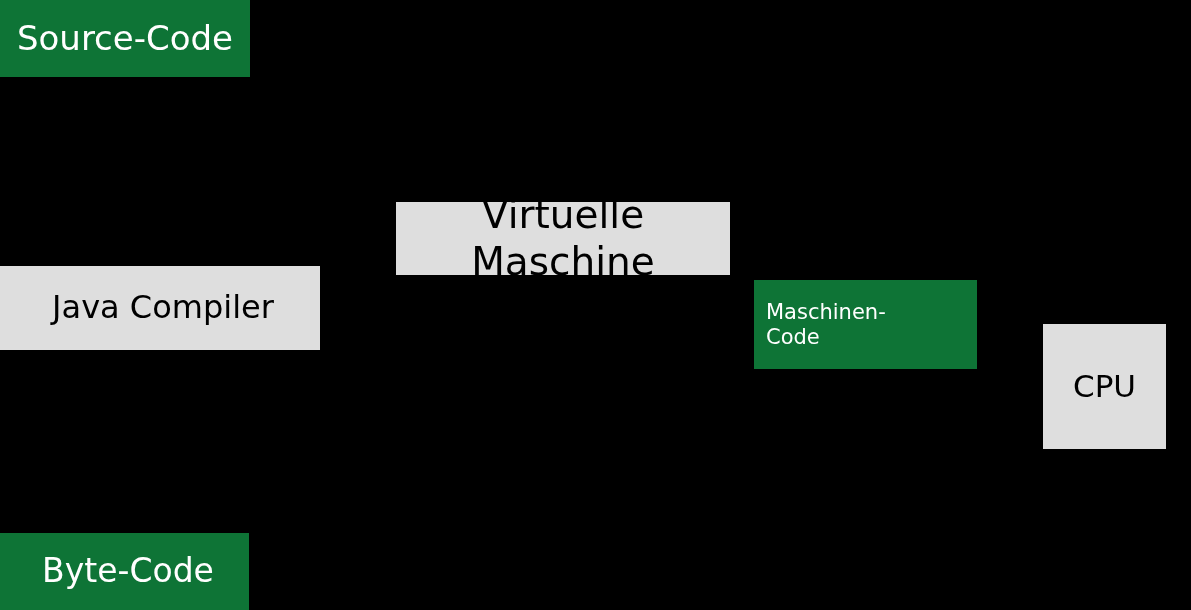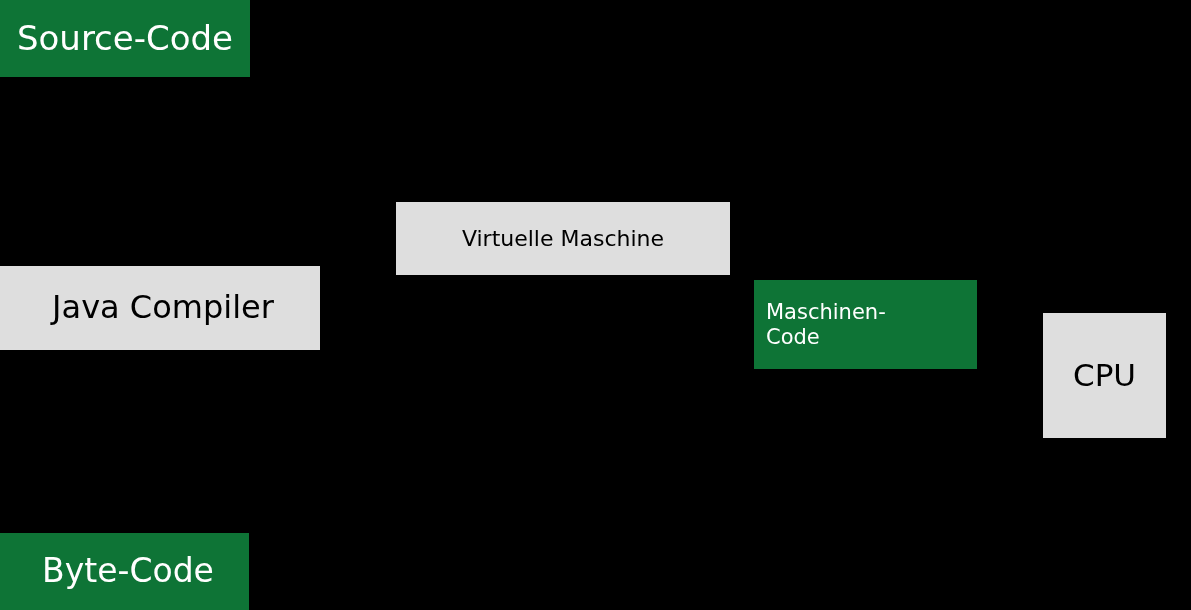--- a/index.html
+++ b/index.html
@@ -72,35 +72,35 @@
     height: 84px;
     font-size: 32px;
     padding-left: 6px;
   }
 
   #node-virtuelle-maschine {
     left: 396px;
     top: 202px;
     width: 334px;
     height: 73px;
-    font-size: 22px;
+    font-size: 39px;
   }
 
   #node-maschinen-code {
     left: 754px;
     top: 280px;
     width: 223px;
     height: 89px;
     font-size: 21px;
     padding-left: 12px;
   }
 
   #node-cpu {
     left: 1043px;
-    top: 313px;
+    top: 324px;
     width: 123px;
     height: 125px;
     font-size: 31px;
   }
 
   #node-byte-code {
     left: 0px;
     top: 533px;
     width: 249px;
     height: 77px;

